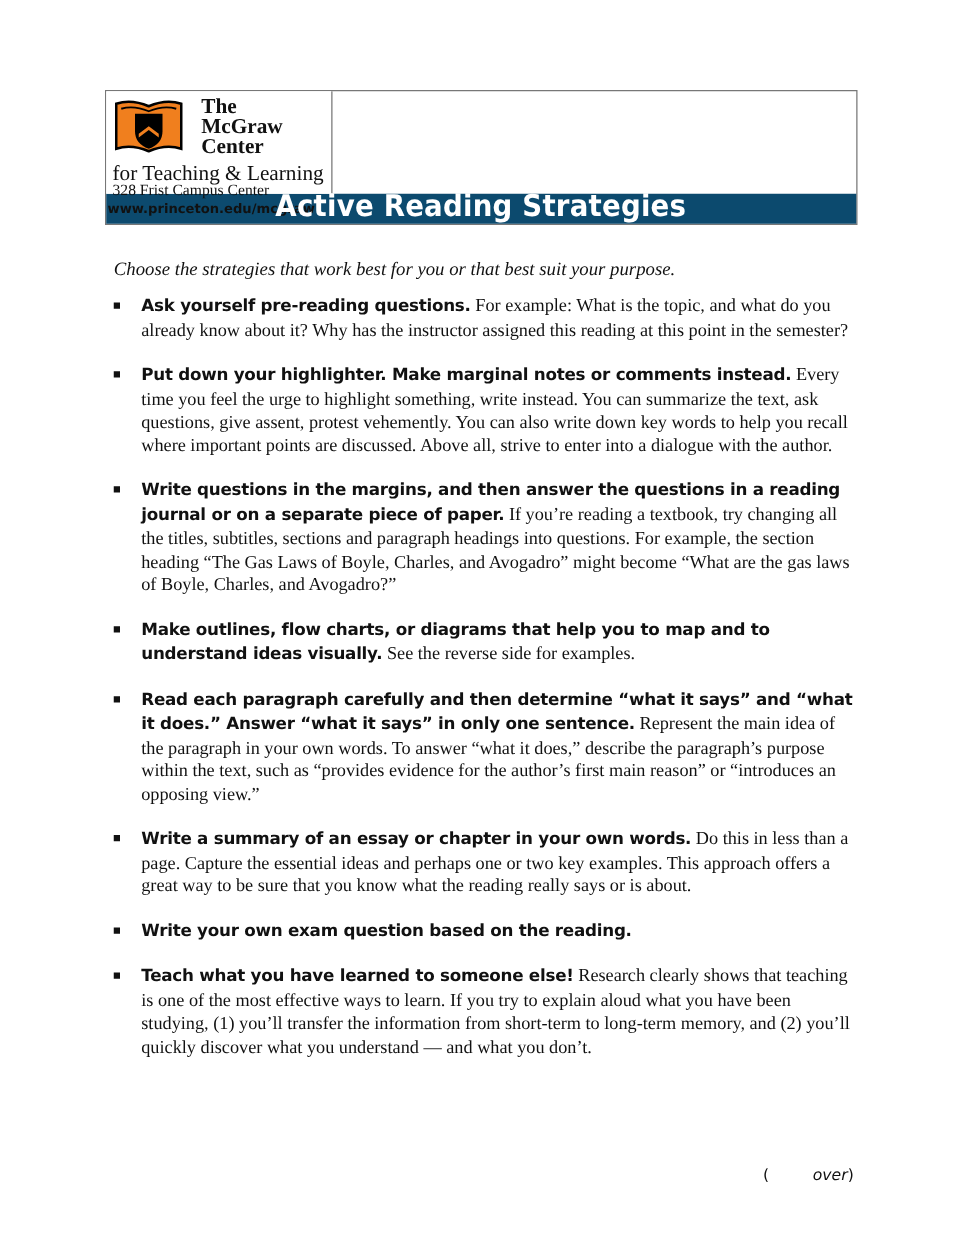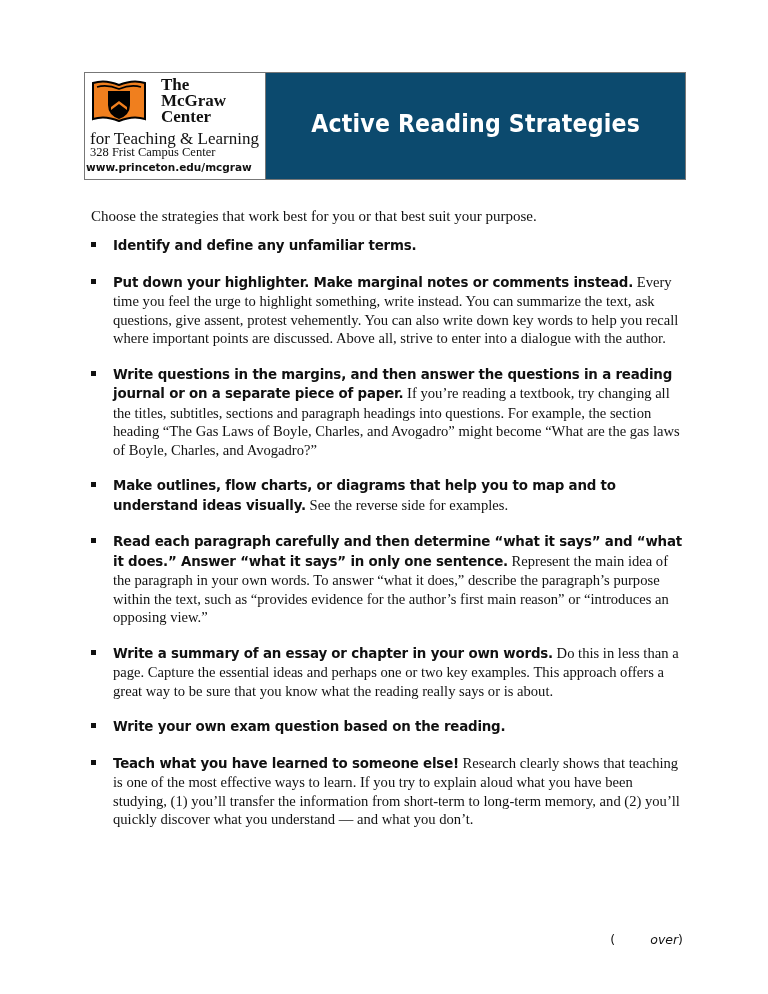--- a/index.html
+++ b/index.html
@@ -1,26 +1,26 @@
 <!DOCTYPE html>
 <html><head>
 <meta charset="utf-8">
 <style>
   html, body { margin:0; padding:0; background:#ffffff; }
   body { width:768px; height:994px; position:relative; overflow:hidden; font-family:"Liberation Serif", serif; color:#111; }
-  .header { position:absolute; left:84px; top:72px; width:602px; height:108px; border:1px solid #777; box-sizing:border-box; display:flex; }
+  .header { position:absolute; left:84px; top:72px; width:602px; height:108px; border:1px solid #777; box-sizing:border-box; display:flex;flex-direction:column; }
   .logo-box { width:181px; height:100%; background:#fff; position:relative; border-right:1px solid #777; box-sizing:border-box; }
   .title-box { flex:1; background:#0c4a6e; display:flex; align-items:center; justify-content:center; }
   .title { color:#fff; font-family:"DejaVu Sans", sans-serif; font-weight:bold; font-size:24px; letter-spacing:0.2px; margin-top:-4px; transform:scaleX(0.92); }
   .crest { position:absolute; left:6px; top:6px; width:56px; height:48px; }
   .org { position:absolute; left:76px; top:4px; font-family:"Liberation Serif", serif; font-weight:bold; font-size:17px; line-height:16px; }
   .tag1 { position:absolute; left:5px; top:56px; font-size:17px; }
   .tag2 { position:absolute; left:5px; top:72px; font-size:12.5px; }
   .url { position:absolute; left:1px; top:88px; font-family:"DejaVu Sans", sans-serif; font-weight:bold; font-size:10.5px; }
-  .intro { position:absolute; left:91px; top:208px; font-size:15px; }
+  .intro { position:absolute; left:91px; top:208px; font-size:15px;font-style:italic; }
   ul.list { position:absolute; left:91px; top:236px; width:594px; margin:0; padding:0; list-style:none; }
   ul.list li { position:relative; padding-left:22px; font-size:14.6px; line-height:18.5px; margin-bottom:17px; }
   ul.list li .bullet { position:absolute; left:0; top:6px; width:5px; height:5px; background:#111; }
   .lead { font-family:"DejaVu Sans", sans-serif; font-weight:bold; font-size:13.4px; letter-spacing:-0.2px; }
   .over { position:absolute; right:85px; top:932px; font-family:"DejaVu Sans", sans-serif; font-size:12.5px; }
   .over i { font-style:italic;margin-left:35px; }
 </style>
 </head>
 <body>
 
@@ -42,21 +42,21 @@
     <div class="url">www.princeton.edu/mcgraw</div>
   </div>
   <div class="title-box">
     <div class="title">Active Reading Strategies</div>
   </div>
 </div>
 
 <div class="intro">Choose the strategies that work best for you or that best suit your purpose.</div>
 
 <ul class="list">
-  <li><span class="bullet"></span><span class="lead">Identify and define any unfamiliar terms.</span><span></span></li>
+  <li><span class="bullet"></span><span class="lead">Ask yourself pre-reading questions.</span><span> For example:  What is the topic, and what do you already know about it?  Why has the instructor assigned this reading at this point in the semester?</span></li>
   <li><span class="bullet"></span><span class="lead">Put down your highlighter.  Make marginal notes or comments instead.</span><span> Every time you feel the urge to highlight something, write instead.  You can summarize the text, ask questions, give assent, protest vehemently.  You can also write down key words to help you recall where important points are discussed.  Above all, strive to enter into a dialogue with the author.</span></li>
   <li><span class="bullet"></span><span class="lead">Write questions in the margins, and then answer the questions in a reading journal or on a separate piece of paper.</span><span> If you’re reading a textbook, try changing all the titles, subtitles, sections and paragraph headings into questions.  For example, the section heading “The Gas Laws of Boyle, Charles, and Avogadro” might become “What are the gas laws of Boyle, Charles, and Avogadro?”</span></li>
   <li><span class="bullet"></span><span class="lead">Make outlines, flow charts, or diagrams that help you to map and to understand ideas visually.</span><span> See the reverse side for examples.</span></li>
   <li><span class="bullet"></span><span class="lead">Read each paragraph carefully and then determine “what it says” and “what it does.”  Answer “what it says” in only one sentence.</span><span> Represent the main idea of the paragraph in your own words.  To answer “what it does,” describe the paragraph’s purpose within the text, such as “provides evidence for the author’s first main reason” or “introduces an opposing view.”</span></li>
   <li><span class="bullet"></span><span class="lead">Write a summary of an essay or chapter in your own words.</span><span>  Do this in less than a page.  Capture the essential ideas and perhaps one or two key examples.  This approach offers a great way to be sure that you know what the reading really says or is about.</span></li>
   <li><span class="bullet"></span><span class="lead">Write your own exam question based on the reading.</span><span></span></li>
   <li><span class="bullet"></span><span class="lead">Teach what you have learned to someone else!</span><span> Research clearly shows that teaching is one of the most effective ways to learn.  If you try to explain aloud what you have been studying, (1) you’ll transfer the information from short-term to long-term memory, and (2) you’ll quickly discover what you understand — and what you don’t.</span></li>
 </ul>
 
 <div class="over"><span>(</span><i>over</i><span>)</span></div>

